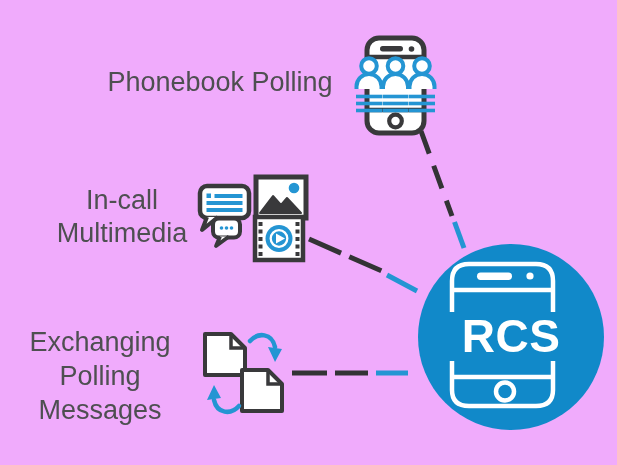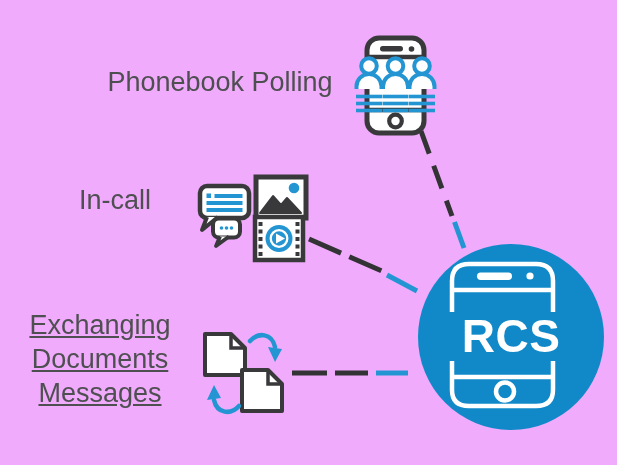--- a/index.html
+++ b/index.html
@@ -6,22 +6,22 @@
   .canvas {
     position:relative; width:617px; height:465px; background:#f0abfc;
     overflow:hidden; font-family:"Liberation Sans", sans-serif;
   }
   .feature-label {
     position:absolute; color:#4e4f51; font-size:27px; line-height:33px;
     text-align:center; font-weight:400;
   }
   .feature-label span { display:block; }
   #label-phonebook   { left:70px;  top:66px;  width:300px; }
-  #label-multimedia  { left:5px;  top:184px; width:220px; }
-  #label-documents   { left:0px;   top:308px; width:200px; line-height:34px;text-decoration:underline; }
+  #label-multimedia  { left:12px;  top:184px; width:220px; }
+  #label-documents   { left:0px;   top:325px; width:200px; line-height:34px; }
   .icon-abs { position:absolute; }
   #icon-phone-contacts { left:350px; top:28px; }
   #icon-multimedia     { left:196px; top:173px; }
   #icon-documents      { left:198px; top:328px; }
   #connectors { position:absolute; left:0; top:0; pointer-events:none; }
   .rcs-circle {
     position:absolute; left:418px; top:244px; width:186px; height:186px;
     border-radius:50%; background:#1189c9;
   }
   .rcs-circle svg { position:absolute; left:0; top:0; }
@@ -85,20 +85,21 @@
       <circle cx="0" cy="38" r="7.8" fill="#ffffff" stroke="#2495d3" stroke-width="4"></circle>
       <path d="M -12.5 61 v -2.5 a 12.5 12.5 0 0 1 25 0 v 2.5" fill="#ffffff" stroke="#2495d3" stroke-width="4"></path>
       <line x1="-13" y1="68.5" x2="13" y2="68.5" stroke="#2495d3" stroke-width="3.6"></line>
       <line x1="-13" y1="75.5" x2="13" y2="75.5" stroke="#2495d3" stroke-width="3.6"></line>
       <line x1="-13" y1="82.5" x2="13" y2="82.5" stroke="#2495d3" stroke-width="3.6"></line>
     </g>
   </svg>
 
   <div id="label-multimedia" class="feature-label">
     <span>In-call</span>
+    <span>Multimedia</span>
   </div>
 
   <svg id="icon-multimedia" class="icon-abs" width="130" height="110" viewBox="0 0 130 110">
     <g>
       <rect x="60" y="4" width="50" height="41" fill="#ffffff" stroke="#39393b" stroke-width="5"></rect>
       <path d="M 64 40 L 77 23 L 85 32 L 91 25 L 105 40 Z" fill="#39393b" stroke="#39393b" stroke-width="2" stroke-linejoin="round"></path>
       <circle cx="98" cy="15" r="5.3" fill="#2495d3"></circle>
     </g>
     <g>
       <rect x="59" y="44" width="48" height="43" fill="#ffffff" stroke="#39393b" stroke-width="4.5"></rect>
@@ -130,21 +131,21 @@
       <rect x="17" y="45.5" width="27" height="19" rx="6" fill="#ffffff" stroke="#39393b" stroke-width="4"></rect>
       <path d="M 24 63.5 L 20 73 L 33 63.5" fill="#ffffff" stroke="#39393b" stroke-width="3.8" stroke-linejoin="round"></path>
       <circle cx="25.5" cy="55" r="1.8" fill="#2495d3"></circle>
       <circle cx="30.5" cy="55" r="1.8" fill="#2495d3"></circle>
       <circle cx="35.5" cy="55" r="1.8" fill="#2495d3"></circle>
     </g>
   </svg>
 
   <div id="label-documents" class="feature-label">
     <span>Exchanging</span>
-    <span>Documents</span>
+    <span>Polling</span>
     <span>Messages</span>
   </div>
 
   <svg id="icon-documents" class="icon-abs" width="95" height="95" viewBox="0 0 95 95">
     <g>
       <path d="M 7 6 H 33 L 47 20 V 47 H 7 Z" fill="#ffffff" stroke="#39393b" stroke-width="4" stroke-linejoin="round"></path>
       <path d="M 33 6 V 20 H 47" fill="none" stroke="#39393b" stroke-width="3.5"></path>
     </g>
     <g>
       <path d="M 52 13 C 60 4 74 5 77 19" fill="none" stroke="#2495d3" stroke-width="4.5" stroke-linecap="round"></path>

